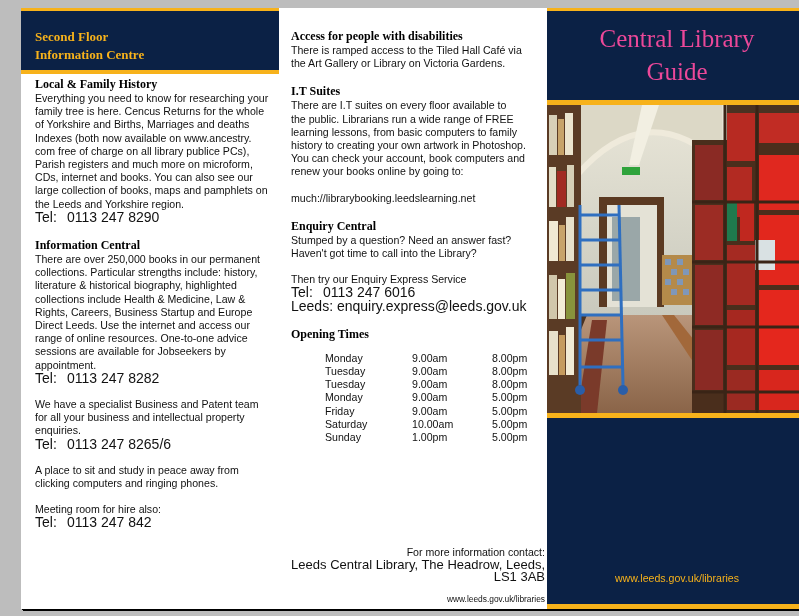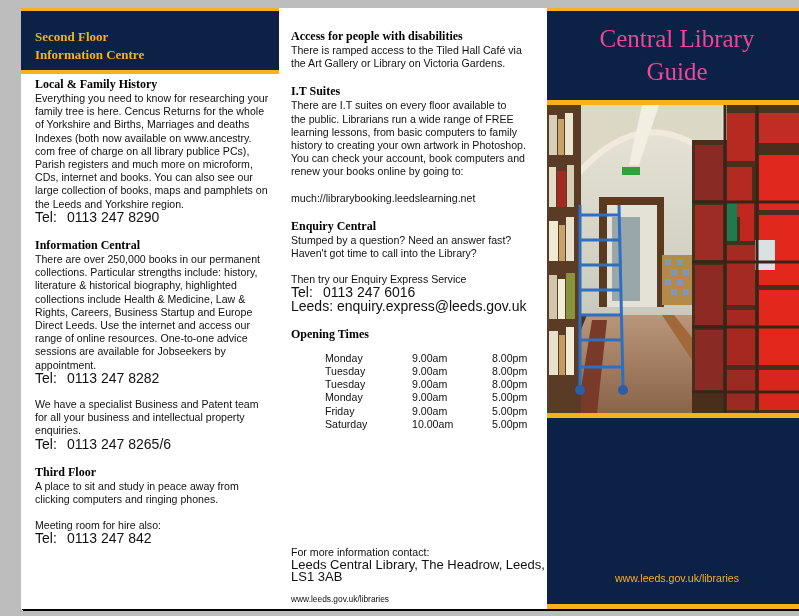--- a/index.html
+++ b/index.html
@@ -56,21 +56,21 @@
 
     
     .mid-panel { position: absolute; left: 270px; top: 0; width: 254px; height: 601px; }
     .mid-body { position: absolute; left: 0; top: 20px; width: 254px; }
     .hours { border-collapse: collapse; font-size: 10.6px; margin-top: 10px; }
     .hours td { padding: 0; line-height: 13.2px; }
     .hours td.day { width: 87px; padding-left: 34px; }
     .hours td.open { width: 80px; }
     .contact {
       position: absolute; left: 0; top: 538px; width: 254px;
-      text-align: left;
+      text-align: right;
     }
     .contact .c1 { font-size: 10.6px; line-height: 13px; }
     .contact .c2 { font-size: 13px; line-height: 12px; }
     .contact .c3 { font-size: 8.4px; line-height: 12px; margin-top: 10px; }
 
     
     .right-panel {
       position: absolute; left: 526px; top: 0; width: 260px; height: 601px;
       background: #0b2145;
     }
@@ -143,21 +143,20 @@
       </p>
       <div class="gap"></div>
       <p class="para">We have a specialist Business and Patent team
 for all your business and intellectual property
 enquiries.</p>
       <p class="tel">
         <span class="lbl">Tel:</span><span>0113 247 8265/6</span>
       </p>
       <div class="gap"></div>
 
-      <h3 class="sec-title">Third Floor</h3>
       <p class="para">A place to sit and study in peace away from
 clicking computers and ringing phones.</p>
       <div class="gap"></div>
       <p class="para">Meeting room for hire also:</p>
       <p class="tel">
         <span class="lbl">Tel:</span><span>0113 247 842</span>
       </p>
     </div>
   </div>
 
@@ -216,20 +215,25 @@
               <td>5.00pm</td>
             </tr>
           <tr>
               <td class="day">Friday</td>
               <td class="open">9.00am</td>
               <td>5.00pm</td>
             </tr>
           <tr>
               <td class="day">Saturday</td>
               <td class="open">10.00am</td>
+              <td>5.00pm</td>
+            </tr>
+          <tr>
+              <td class="day">Sunday</td>
+              <td class="open">1.00pm</td>
               <td>5.00pm</td>
             </tr>
         </tbody>
       </table>
     </div>
 
     <div class="contact">
       <div class="c1">For more information contact:</div>
       <div class="c2">Leeds Central Library, The Headrow, Leeds, LS1 3AB</div>
       <div class="c3">www.leeds.gov.uk/libraries</div>

